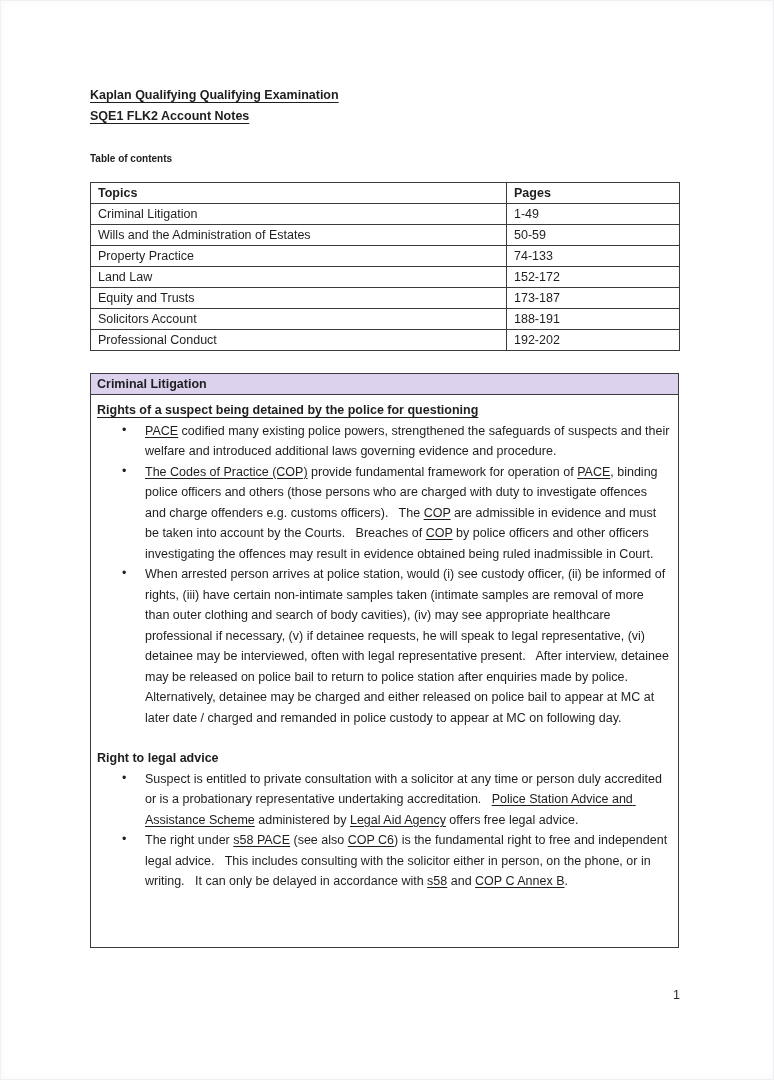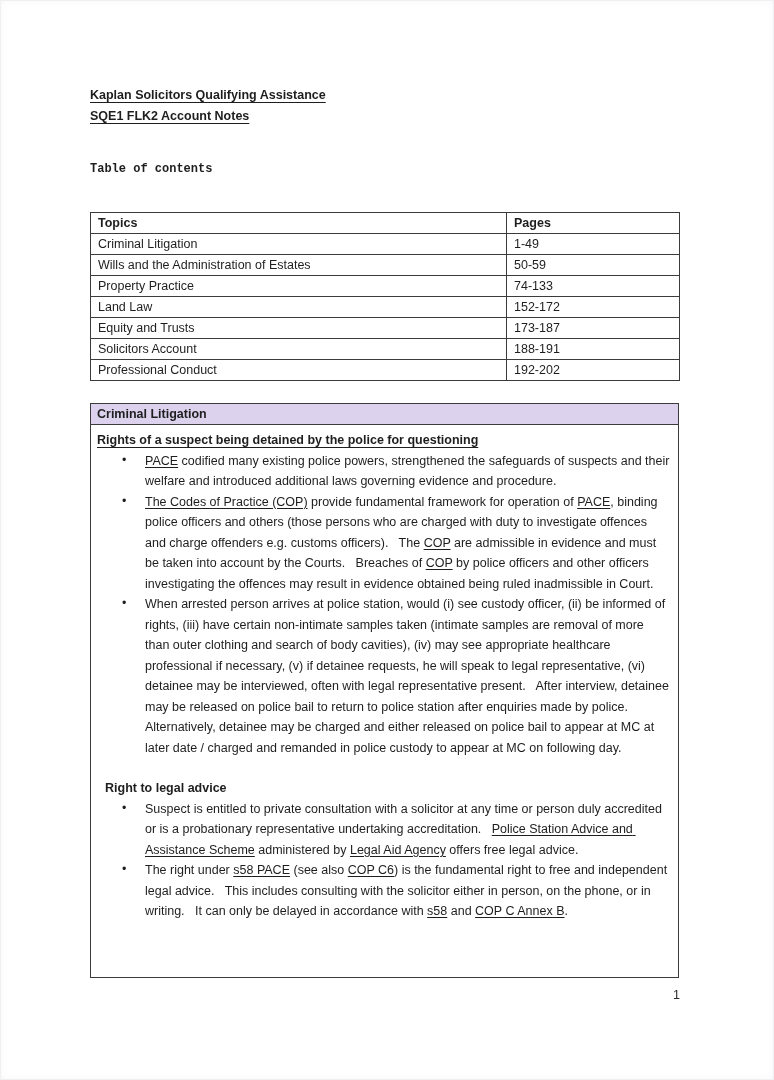--- a/index.html
+++ b/index.html
@@ -21,28 +21,27 @@
     padding: 85px 96px 0 90px;
   }
   .doc-title {
     font-size: 12.5px;
     font-weight: bold;
     line-height: 21px;
     text-decoration: underline;
     text-underline-offset: 3px;
   }
   .toc-heading {
-    font-size: 12px;
-    font-weight: bold;
-    margin-top: 32px;
+    font-size: 10px;
+    font-weight: bold;
+    margin-top: 21px;
     line-height: 21px;
-    font-family: Liberation Mono, monospace;
   }
   table.toc {
-    margin-top: 32px;
+    margin-top: 13px;
     width: 589px;
     border-collapse: collapse;
     table-layout: fixed;
     border-radius: 22px;
   }
   table.toc col.c1 { width: 416px; }
   table.toc col.c2 { width: 173px; }
   table.toc th, table.toc td {
     border: 1px solid #3b3b3b;
     font-size: 12.5px;
@@ -74,21 +73,21 @@
     font-size: 12.5px;
     line-height: 20.5px;
   }
   .subheading {
     font-weight: bold;
   }
   .subheading.u {
     text-decoration: underline;
     text-underline-offset: 3px;
   }
-  .subheading.second { margin-top: 20px; margin-left: 8px; }
+  .subheading.second { margin-top: 20px; }
   ul.bullets {
     list-style: none;
     margin: 0;
     padding: 0;
   }
   ul.bullets li {
     position: relative;
     padding-left: 48px;
   }
   .blt {
@@ -107,21 +106,21 @@
     right: 94px;
     font-size: 12.5px;
     color: #2a2a2a;
   }
 </style>
 </head>
 <body>
 
 <div class="sheet">
 
-  <div class="doc-title">Kaplan Solicitors Qualifying Assistance</div>
+  <div class="doc-title">Kaplan Qualifying Qualifying Examination</div>
   <div class="doc-title">SQE1 FLK2 Account Notes</div>
 
   <div class="toc-heading">Table of contents</div>
 
   <table class="toc">
     <colgroup>
         <col class="c1">
         <col class="c2">
       </colgroup>
     <thead>

